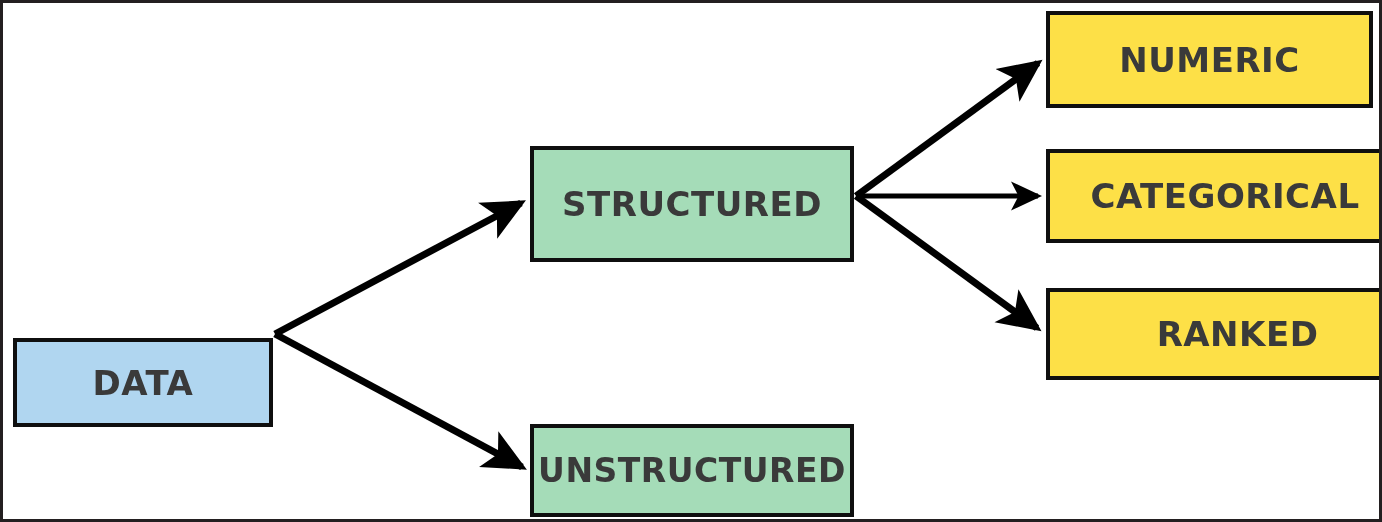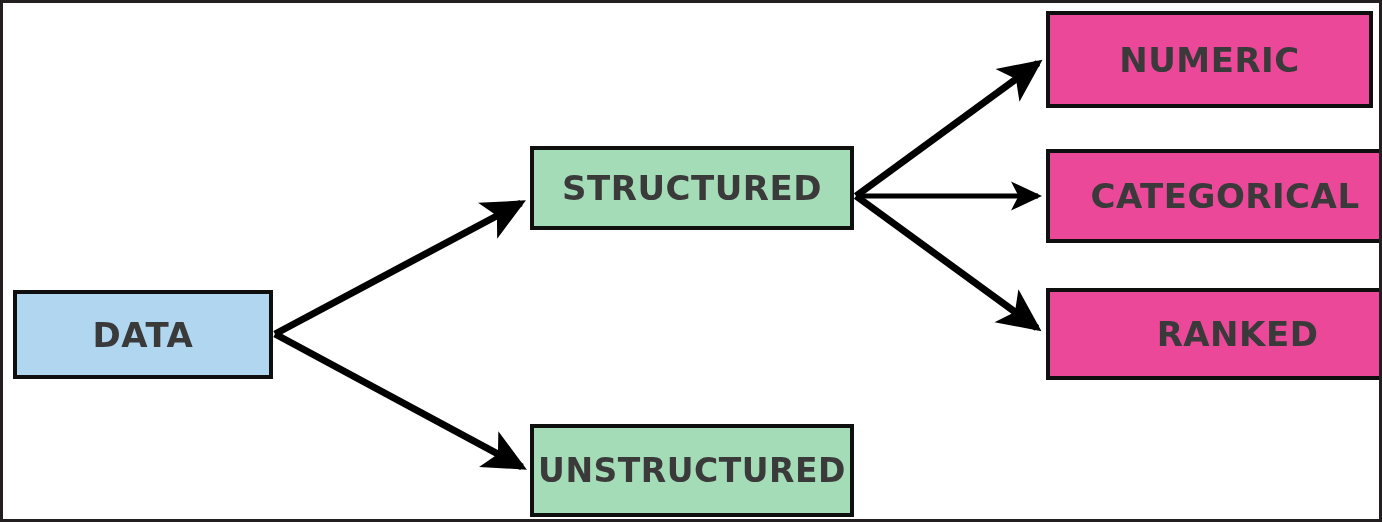--- a/index.html
+++ b/index.html
@@ -39,27 +39,27 @@
   }
   .node-label {
     font-family: "DejaVu Sans", "Liberation Sans", sans-serif;
     font-weight: bold;
     font-size: 34px;
     letter-spacing: 0.5px;
     color: #3a3a3a;
     white-space: nowrap;
     line-height: 1;
   }
-  .node-root   { background: #b0d6f0; }
+  .node-root   { background: #b0d6f0; margin-top: 48px; }
   .node-mid    { background: #a5dcb8; }
-  .node-leaf   { background: #ec4899; }
+  .node-leaf   { background: #fde047; }
 
   
   #node-data         { left: 10px;   top: 287px; width: 260px; height: 89px; }
-  #node-structured   { left: 527px;  top: 143px; width: 324px; height: 84px; }
+  #node-structured   { left: 527px;  top: 143px; width: 324px; height: 116px; }
   #node-unstructured { left: 527px;  top: 421px; width: 324px; height: 93px; }
   #node-numeric      { left: 1043px; top: 8px;   width: 327px; height: 97px; }
   #node-categorical  { left: 1043px; top: 146px; width: 358px; height: 94px; }
   #node-ranked       { left: 1043px; top: 285px; width: 383px; height: 92px; }
 
   #node-unstructured .node-label { font-size: 33px; }
 </style>
 </head>
 <body>
 

